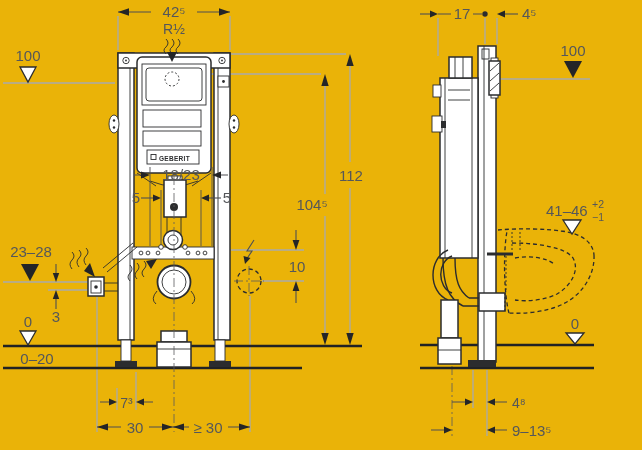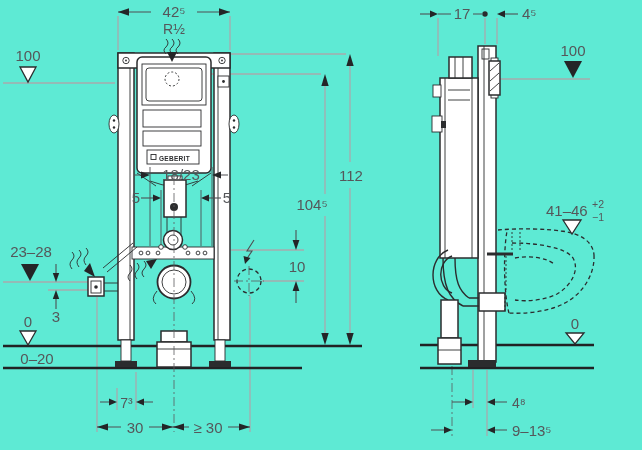--- a/index.html
+++ b/index.html
@@ -1,16 +1,16 @@
 <!DOCTYPE html>
 <html><head>
 <meta charset="utf-8">
 <style>
   html,body{margin:0;padding:0;background:#fff}
-  .stage{width:642px;height:450px;position:relative;background:#5eead4;overflow:hidden}
+  .stage{width:642px;height:450px;position:relative;background:#eab308;overflow:hidden}
   svg{display:block}
   .ln{stroke:#2b2c2e;stroke-width:1.4;fill:none}
   .lt{stroke:#2b2c2e;stroke-width:.9;fill:none}
   .fw{fill:#fff;stroke:#2b2c2e;stroke-width:1.5}
   .ft{fill:#fff;stroke:#2b2c2e;stroke-width:.9}
   .gy{stroke:#a8aaad;stroke-width:1.3;fill:none}
   .dd{stroke:#4e4f52;stroke-width:1.1;fill:none}
   .ar{fill:#242527;stroke:none}
   .flr{stroke:#212224;stroke-width:2.4;fill:none}
   .cl{stroke:#5a5b5e;stroke-width:.8;fill:none;stroke-dasharray:9 3 2 3}

